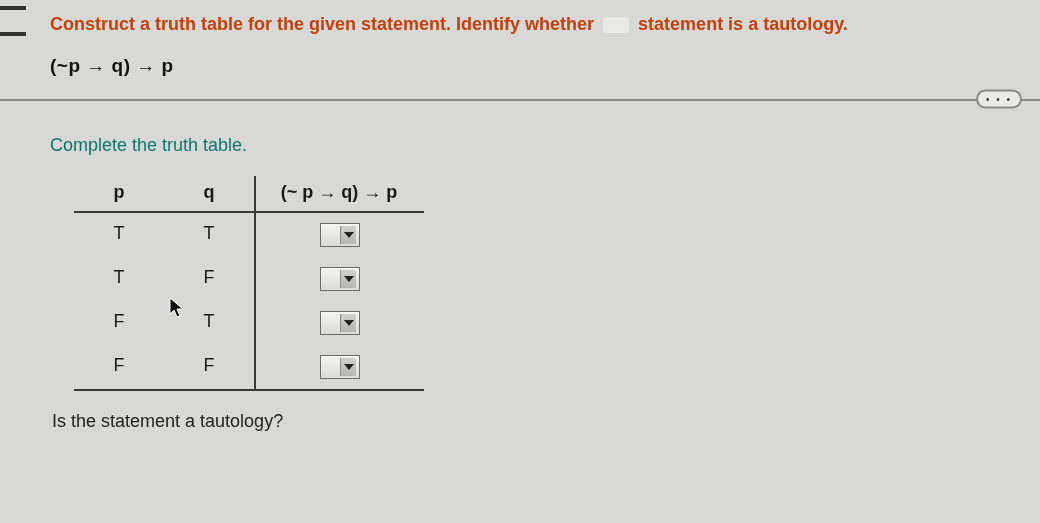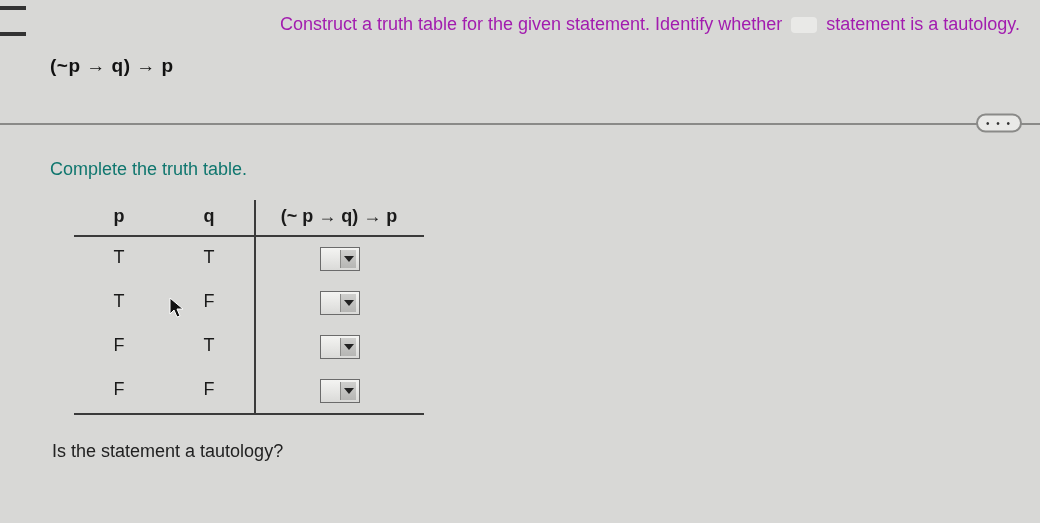--- a/index.html
+++ b/index.html
@@ -24,40 +24,39 @@
       position: absolute;
       left: 0;
       top: 6px;
       width: 26px;
       height: 30px;
       border-top: 4px solid #333;
       border-bottom: 4px solid #333;
     }
     .prompt-line {
       font-size: 18px;
-      font-weight: 400;
-      color: #a21caf;
+      font-weight: 700;
+      color: #c2410c;
       margin-bottom: 20px;
       white-space: nowrap;
-      text-align: right;
     }
     .blank-chip {
       display: inline-block;
       width: 26px;
       height: 16px;
       background: #e9e9e7;
       border-radius: 4px;
       vertical-align: middle;
       margin: 0 4px;
     }
     .formula {
       font-size: 19px;
       font-weight: 600;
       color: #111;
-      margin-bottom: 36px;
+      margin-bottom: 12px;
       letter-spacing: 0.5px;
     }
     .hr-row {
       position: relative;
       height: 20px;
       margin-bottom: 26px;
     }
     .hr-line {
       position: absolute;
       left: -50px;
@@ -147,21 +146,21 @@
     .cursor {
       position: absolute;
       left: 168px;
       top: 297px;
       pointer-events: none;
     }
     .final-q {
       font-size: 18px;
       font-weight: 500;
       color: #222;
-      margin-top: 26px;
+      margin-top: 20px;
       margin-left: 2px;
     }
   </style>
 </head>
 <body>
 
 <div class="page">
   <div class="left-bar"></div>
 
   <div class="prompt-line">

